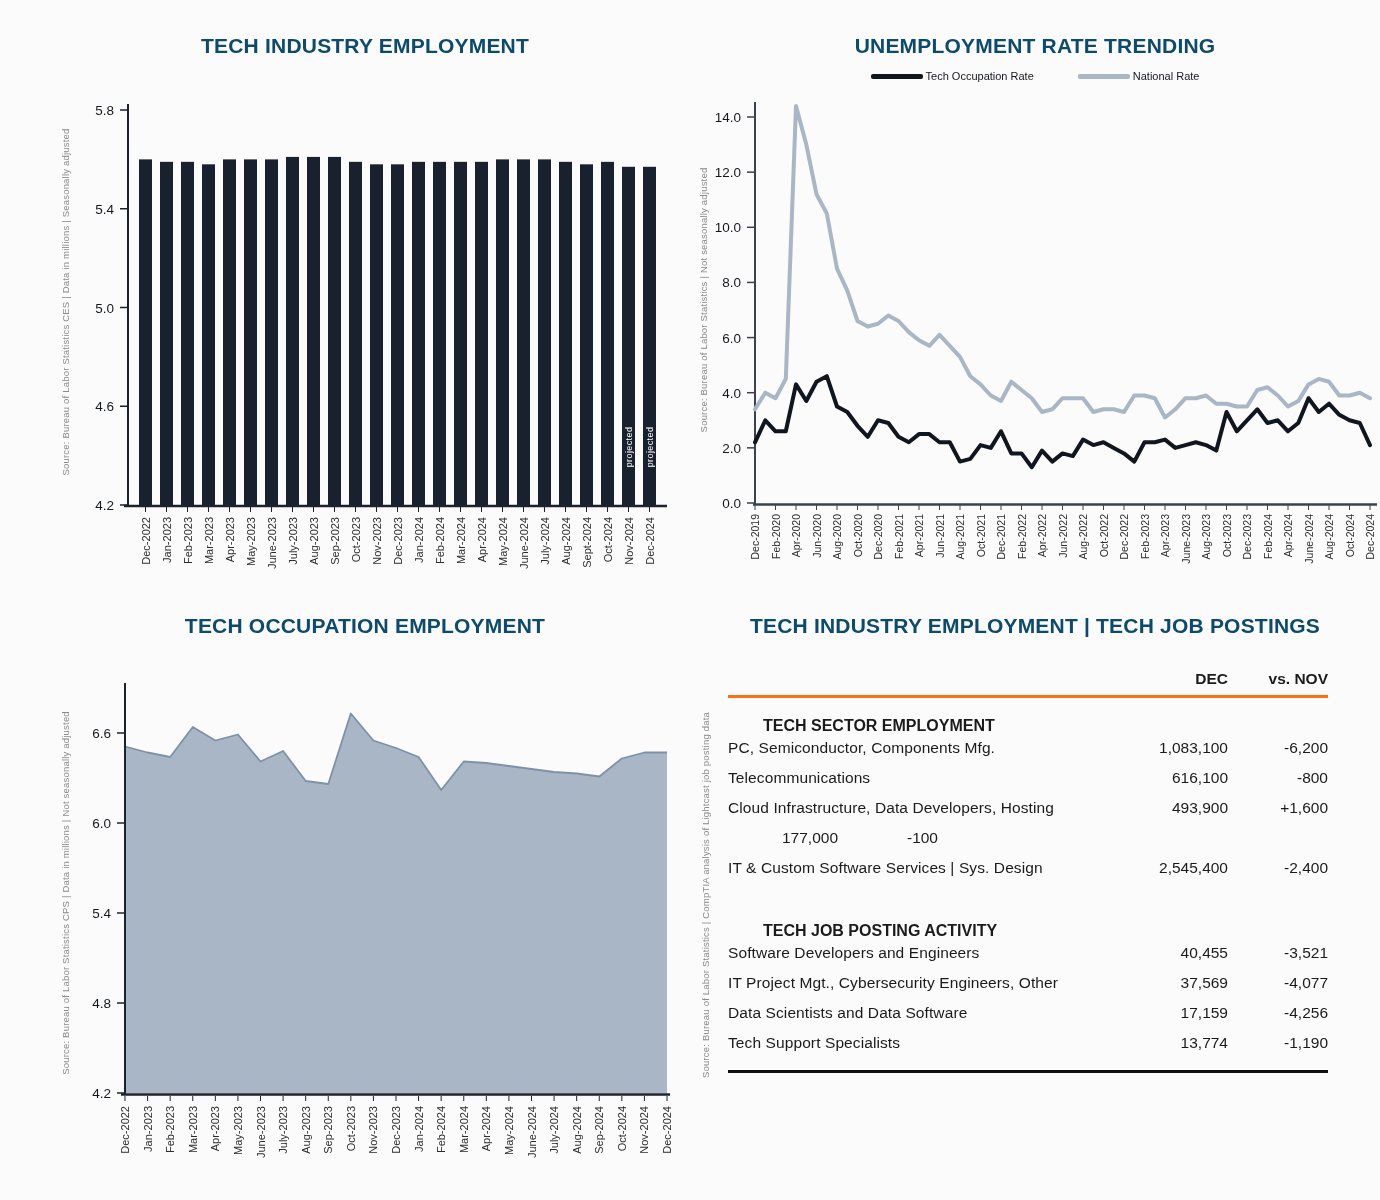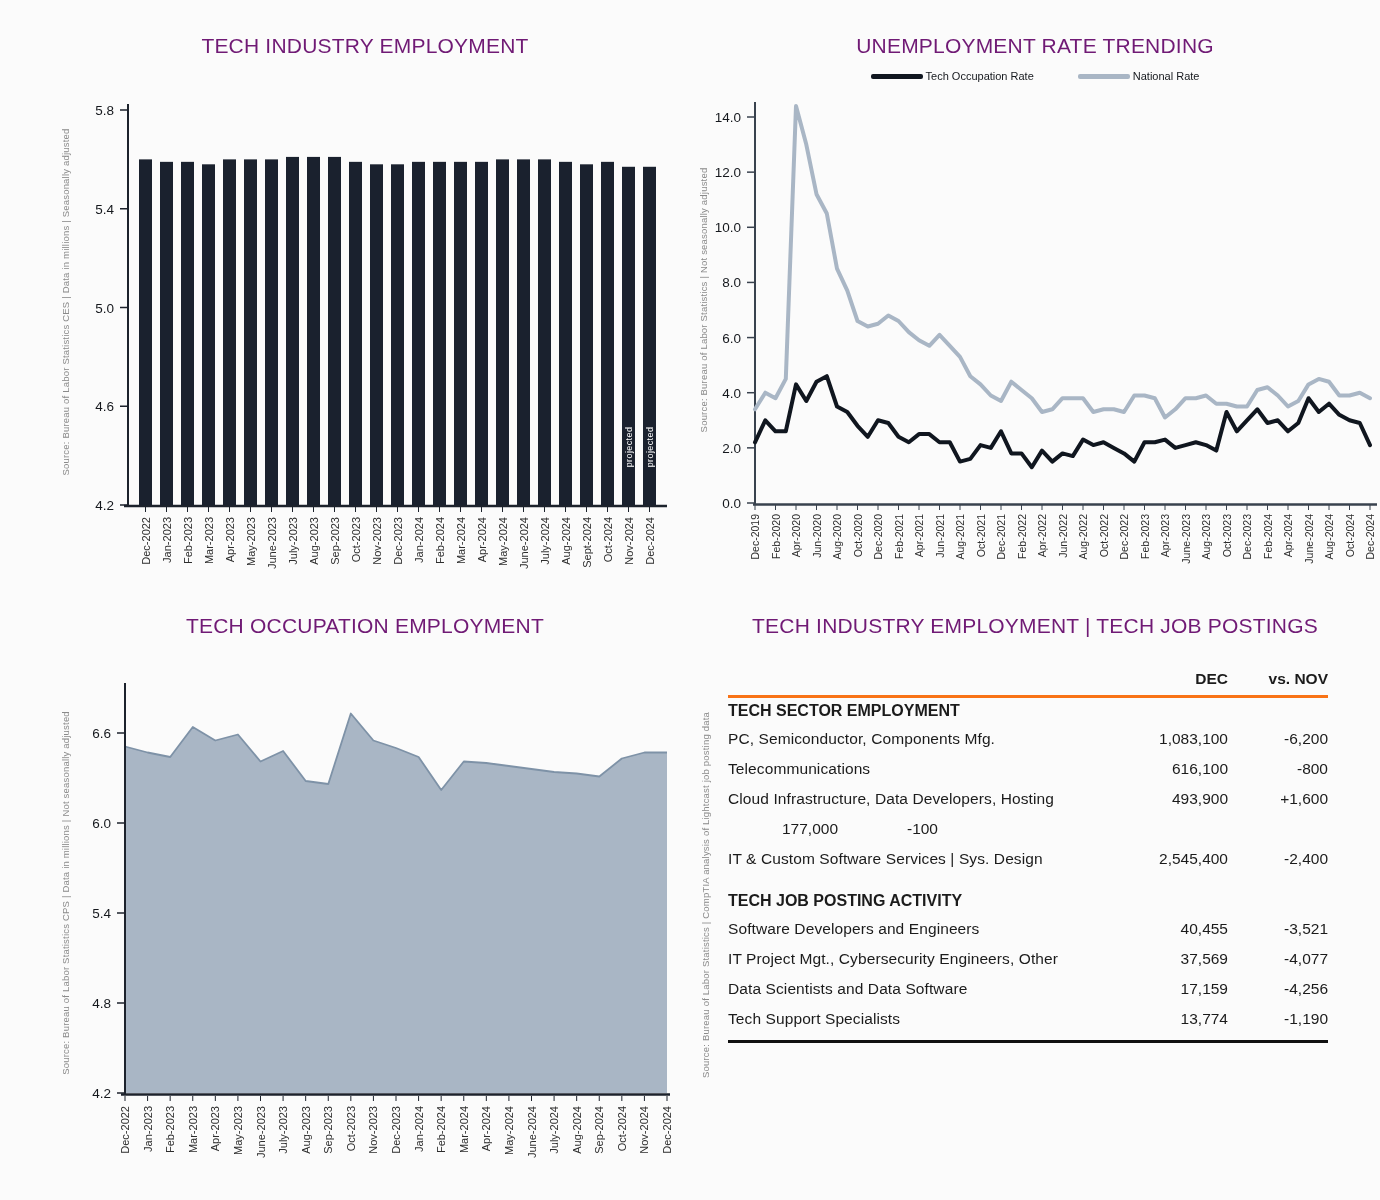--- a/index.html
+++ b/index.html
@@ -9,21 +9,21 @@
     font-family:"Liberation Sans", sans-serif;
   }
   .panel { position:absolute; }
   #panel-tl { left:40px;  top:10px;  width:650px; height:590px; }
   #panel-tr { left:690px; top:10px;  width:690px; height:590px; }
   #panel-bl { left:40px;  top:600px; width:650px; height:600px; }
   #panel-br { left:690px; top:600px; width:690px; height:600px; }
 
   .chart-title {
     position:absolute; left:0; right:0; text-align:center;
-    font-weight:400; font-size:21px; letter-spacing:0.2px; color:#701a75;
+    font-weight:700; font-size:21px; letter-spacing:0.2px; color:#0c4a6e;
     white-space:nowrap;
   }
   #panel-tl .chart-title { top:24px; }
   #panel-tr .chart-title { top:24px; }
   #panel-bl .chart-title { top:14px; }
   #panel-br .chart-title { top:14px; }
 
   .legend {
     position:absolute; top:60px; left:0; right:0;
     display:flex; justify-content:center; gap:44px; align-items:center;
@@ -46,22 +46,22 @@
     letter-spacing:0.2px;
   }
 
   
   #table-wrap { position:absolute; left:38px; top:70px; width:600px; color:#1b1b1b; }
   .thead-row { display:flex; align-items:center; font-weight:700; font-size:15.5px;
                padding-bottom:7px; border-bottom:3px solid #f97316; }
   .tcol-label { flex:1; }
   .tcol-dec   { width:110px; text-align:right; }
   .tcol-nov   { width:100px; text-align:right; }
-  .sec-header { font-weight:700; font-size:16px; padding-top:4px; height:22px; }
-  .trow { display:flex; align-items:center; height:30px; font-size:15.5px; }
+  .sec-header { font-weight:700; font-size:16px; padding-top:19px; height:22px;margin-left:35px; }
+  .trow { display:flex; align-items:flex-start; height:30px; font-size:15.5px; }
   .trow .tcol-label { letter-spacing:0.1px; }
   #table-body { border-bottom-width:0; }
   .tbl-bottom-rule { border-bottom:3px solid #101010; margin-top:6px; }
   .sec-gap { height:14px; }
 </style>
 </head>
 <body>
 
 <div id="stage">
 

